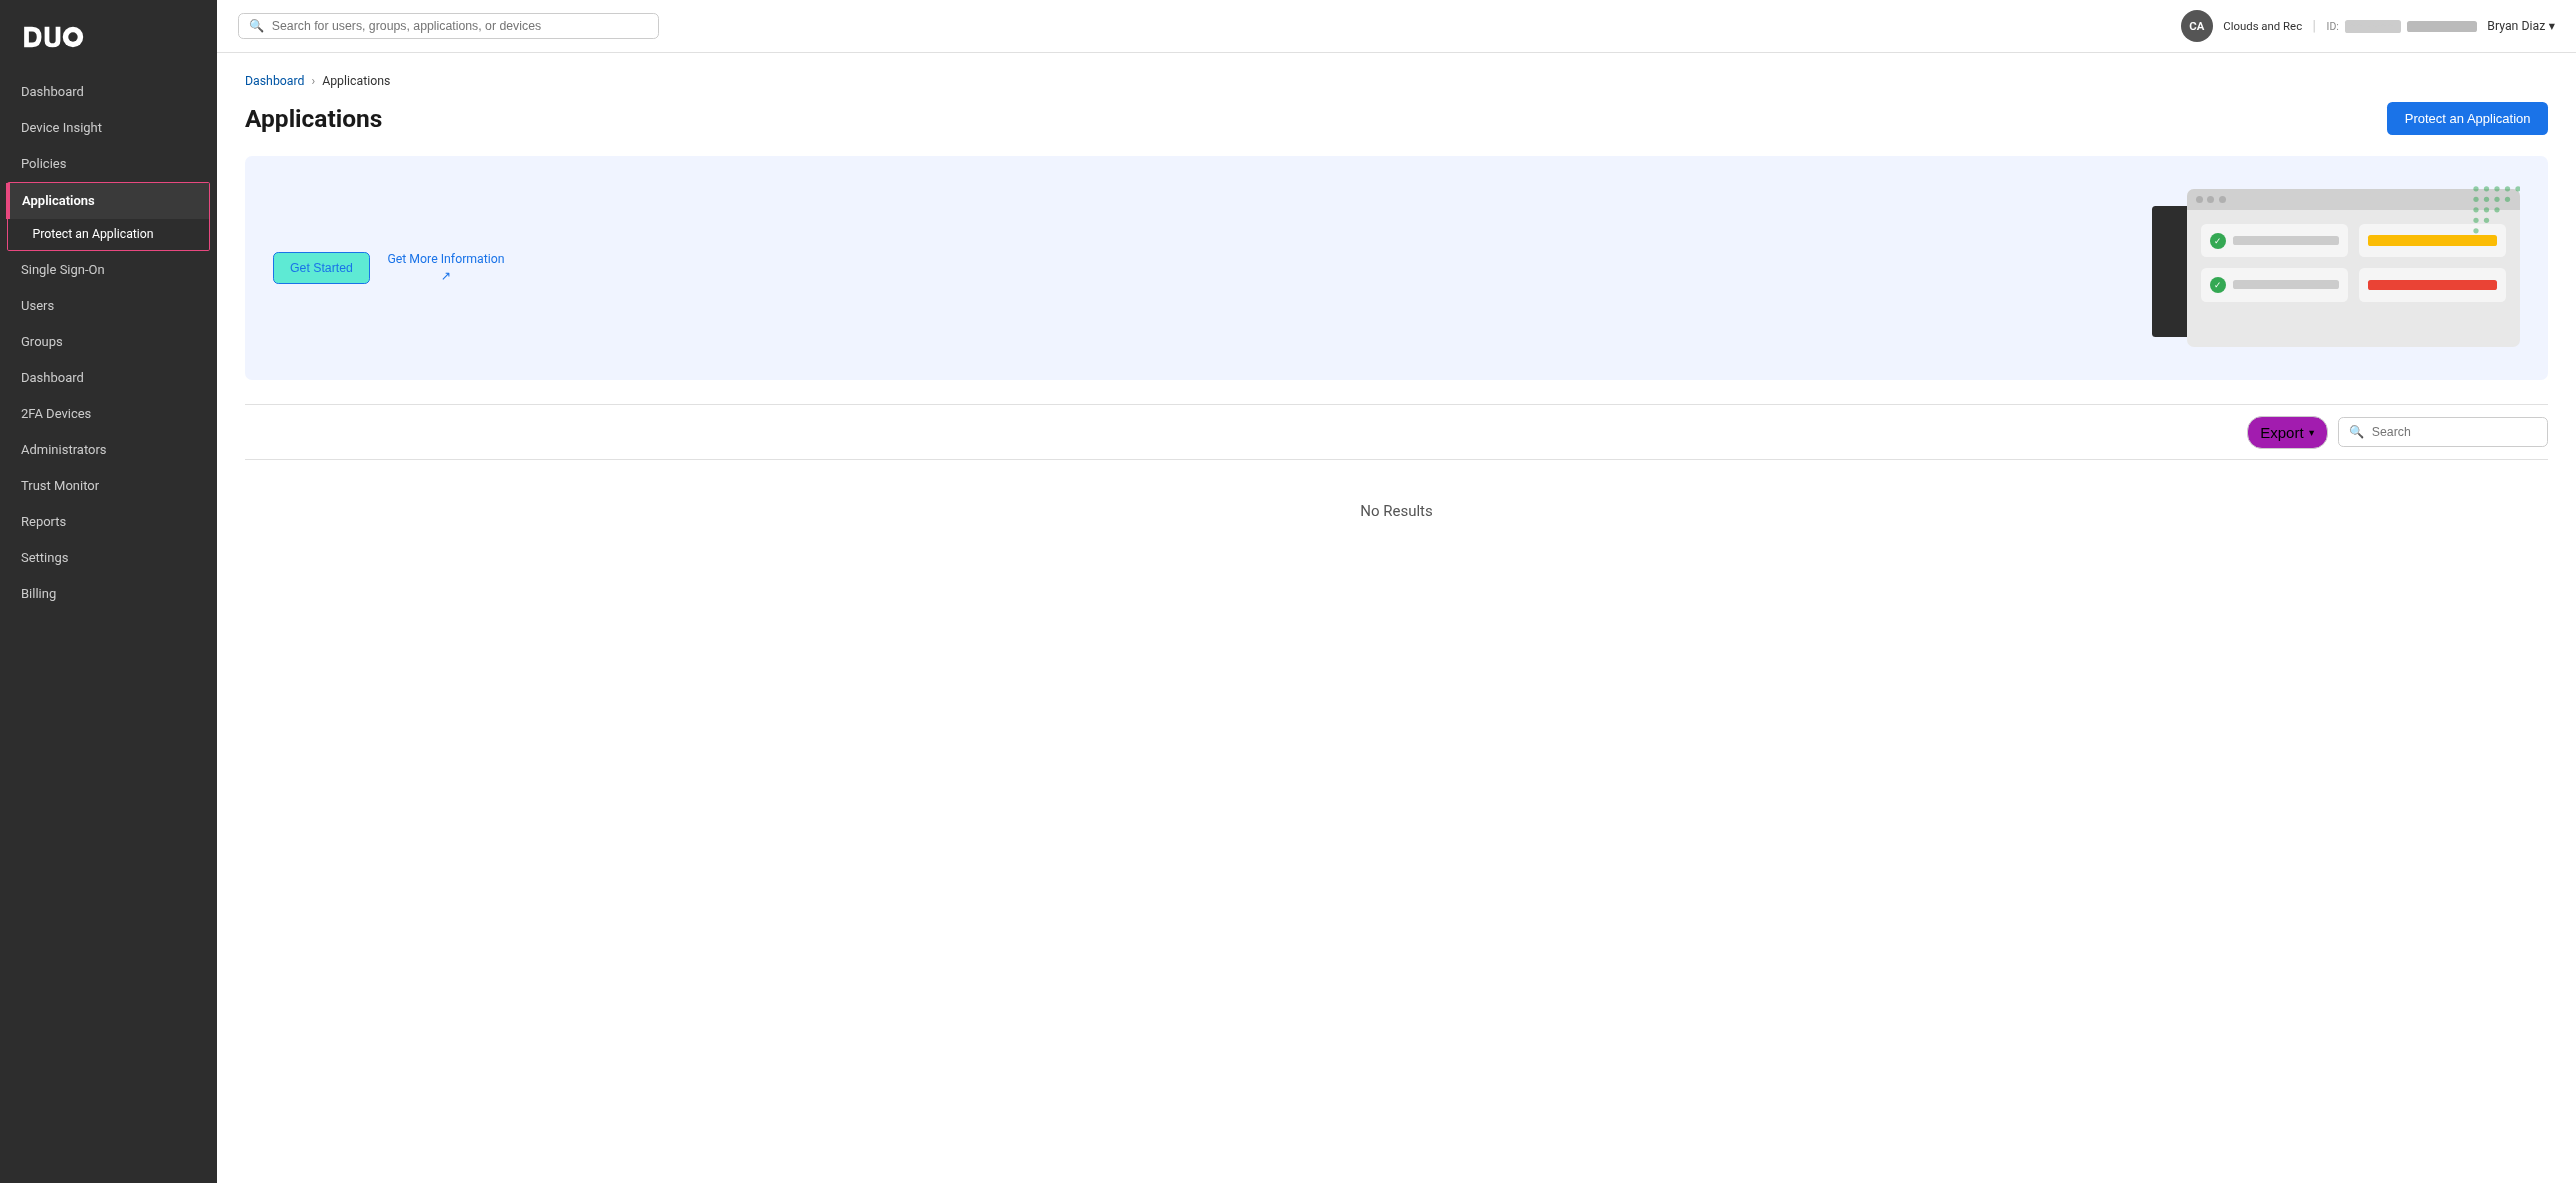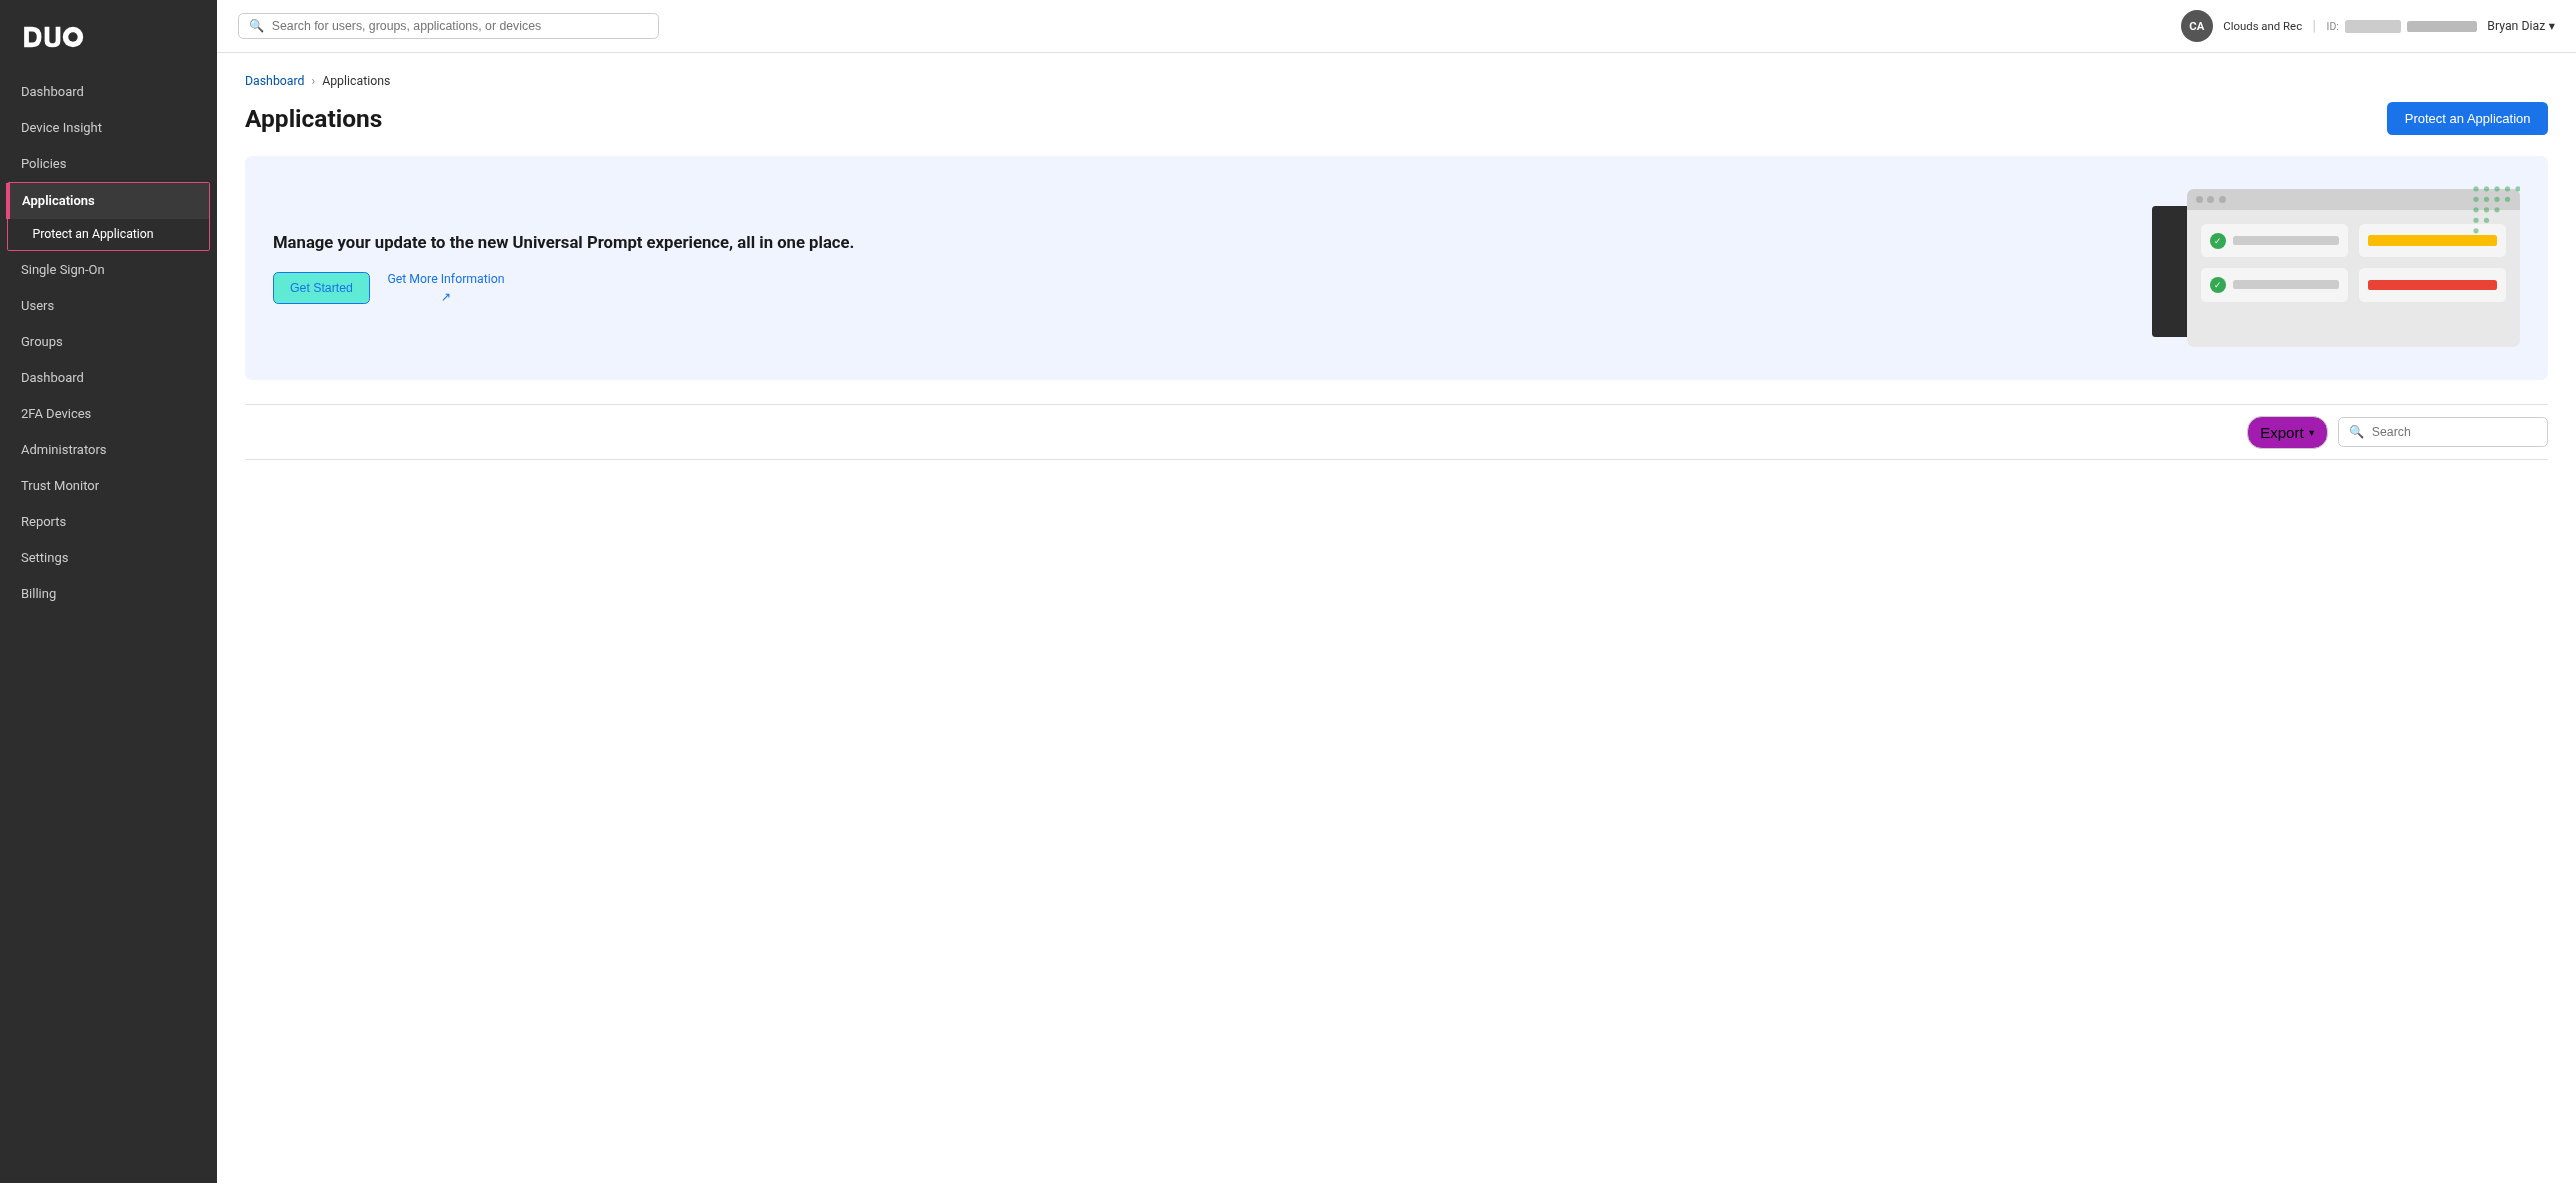--- a/index.html
+++ b/index.html
@@ -389,21 +389,20 @@
         <span class="breadcrumb-current">Applications</span>
       </nav>
 
       <div class="page-header">
         <h1 class="page-title">Applications</h1>
         <button class="protect-btn">Protect an Application</button>
       </div>
 
       <div class="banner">
         <div class="banner-text">
-          <p class="banner-title">Manage your update to the new Universal Prompt experience, all in one place.</p>
           <div class="banner-actions">
             <button class="btn-get-started">Get Started</button>
             <a class="link-more" href="#">
               <span>Get More Information</span>
               <span>↗</span>
             </a>
           </div>
         </div>
 
         <div class="banner-illustration">
@@ -492,16 +491,19 @@
       </div>
 
       <div class="toolbar">
         <button class="export-btn chevron-down">Export</button>
         <div class="search-input-box">
           <span style="color:#888; font-size:12.3px;">🔍</span>
           <input type="text" placeholder="Search" style="">
         </div>
       </div>
 
+      <div class="no-results">
+        <span>No Results</span>
+      </div>
     </div>
   </div>
 </div>
 
 
 </body></html>

